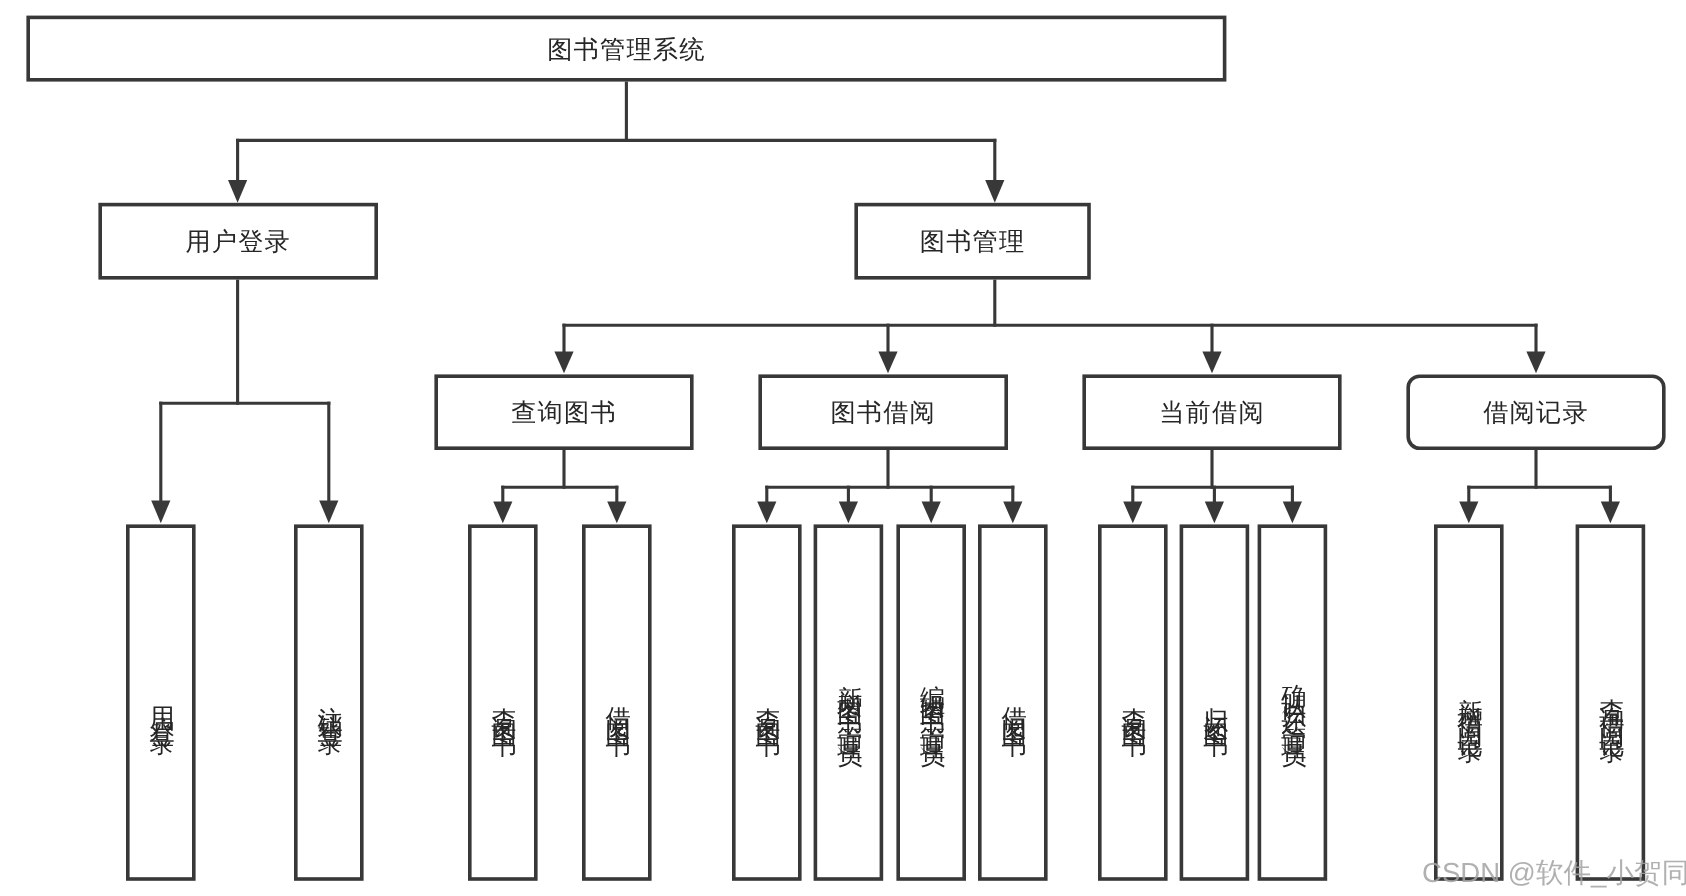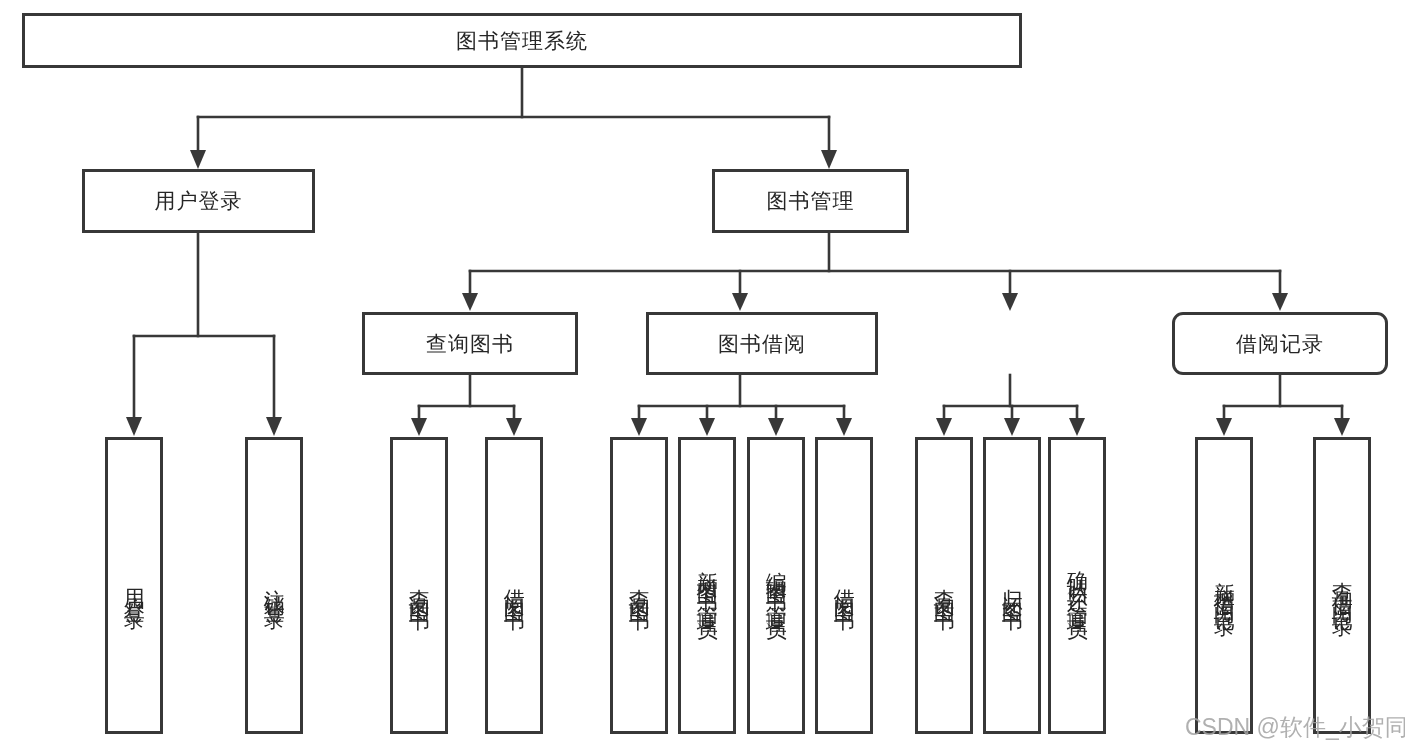--- a/index.html
+++ b/index.html
@@ -38,21 +38,21 @@
     line-height:1.25;
     white-space:nowrap;
   }
   
   #n-root{left:22px;top:13px;width:1000px;height:55px;}
   
   #n-user-login{left:82px;top:169px;width:233px;height:64px;}
   #n-book-mgmt{left:712px;top:169px;width:197px;height:64px;}
   
   #n-new-books{left:362px;top:312px;width:216px;height:63px;}
-  #n-book-borrow{left:646px;top:312px;width:232px;height:63px;}
+  #n-book-borrow{left:632px;top:312px;width:208px;height:63px;}
   #n-current-borrow{left:902px;top:312px;width:216px;height:63px;}
   #n-borrow-records{left:1172px;top:312px;width:216px;height:63px;border-radius:11px;}
   
   .leaf{top:437px;width:58px;height:297px;}
   #l-user-login{left:105px;}
   #l-logout{left:245px;}
   #l-nb-query{left:390px;}
   #l-nb-borrow{left:485px;}
   #l-bb-query{left:610px;}
   #l-bb-add{left:678px;}
@@ -161,20 +161,23 @@
   <div class="node" id="n-book-mgmt">
     <span class="h-label">图书管理</span>
   </div>
 
   <div class="node" id="n-new-books">
     <span class="h-label">查询图书</span>
   </div>
   <div class="node" id="n-book-borrow">
     <span class="h-label">图书借阅</span>
   </div>
+  <div class="node" id="n-current-borrow">
+    <span class="h-label">当前借阅</span>
+  </div>
   <div class="node" id="n-borrow-records">
     <span class="h-label">借阅记录</span>
   </div>
 
   <div class="node leaf" id="l-user-login">
     <span>用户登录</span>
   </div>
   <div class="node leaf" id="l-logout">
     <span>注销登录</span>
   </div>

